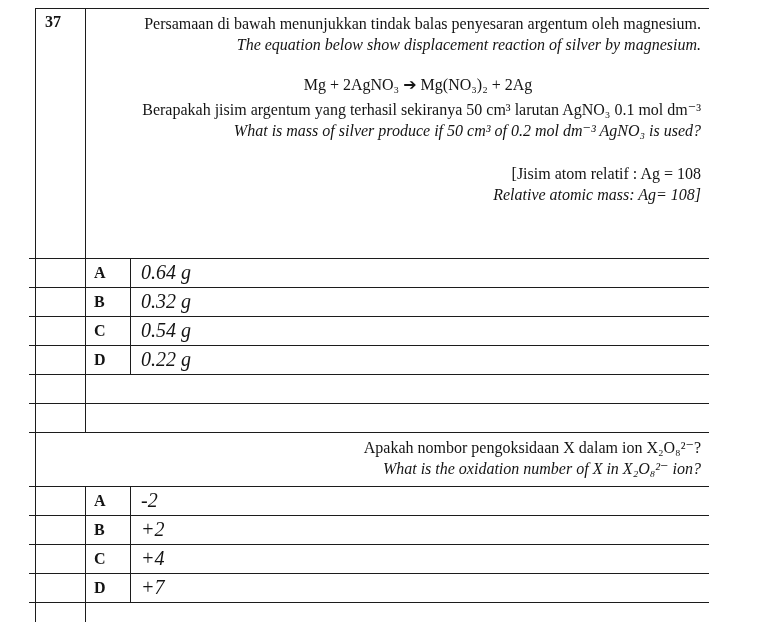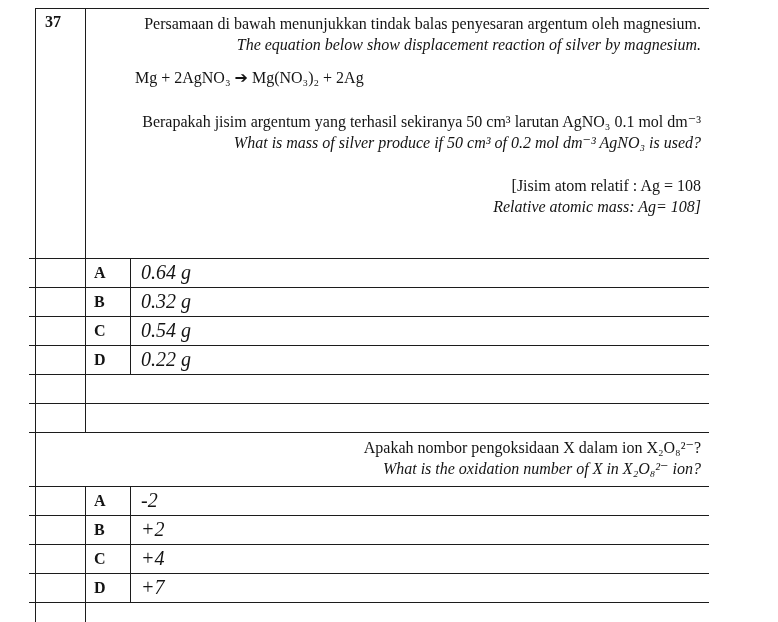--- a/index.html
+++ b/index.html
@@ -36,22 +36,22 @@
     width:45px; flex:0 0 45px;
     border-right:1px solid var(--bc);
     font-weight:bold; font-size:16px;
     padding-left:8px; line-height:27px;
   }
   .cell.value { flex:1; font-size:20px; padding-left:10px; line-height:27px;font-style:italic; }
   .cell.rest  { flex:1; }
 
   .en { font-style:italic; }
   .line { white-space:nowrap;text-align:right; }
-  .equation { margin:12px 0 0 43px; white-space:nowrap; }
-  .q-my-1 { margin-top:23px; }
+  .equation { margin:19px 0 0 43px; white-space:nowrap;text-align:center; }
+  .q-my-1 { margin-top:4px; }
   .note-my { margin-top:22px; }
 
   
   .stub::after {
     content:""; position:absolute; left:-7px; bottom:-1px;
     width:7px; height:1px; background:var(--bc);
   }
 </style>
 </head>
 <body>

